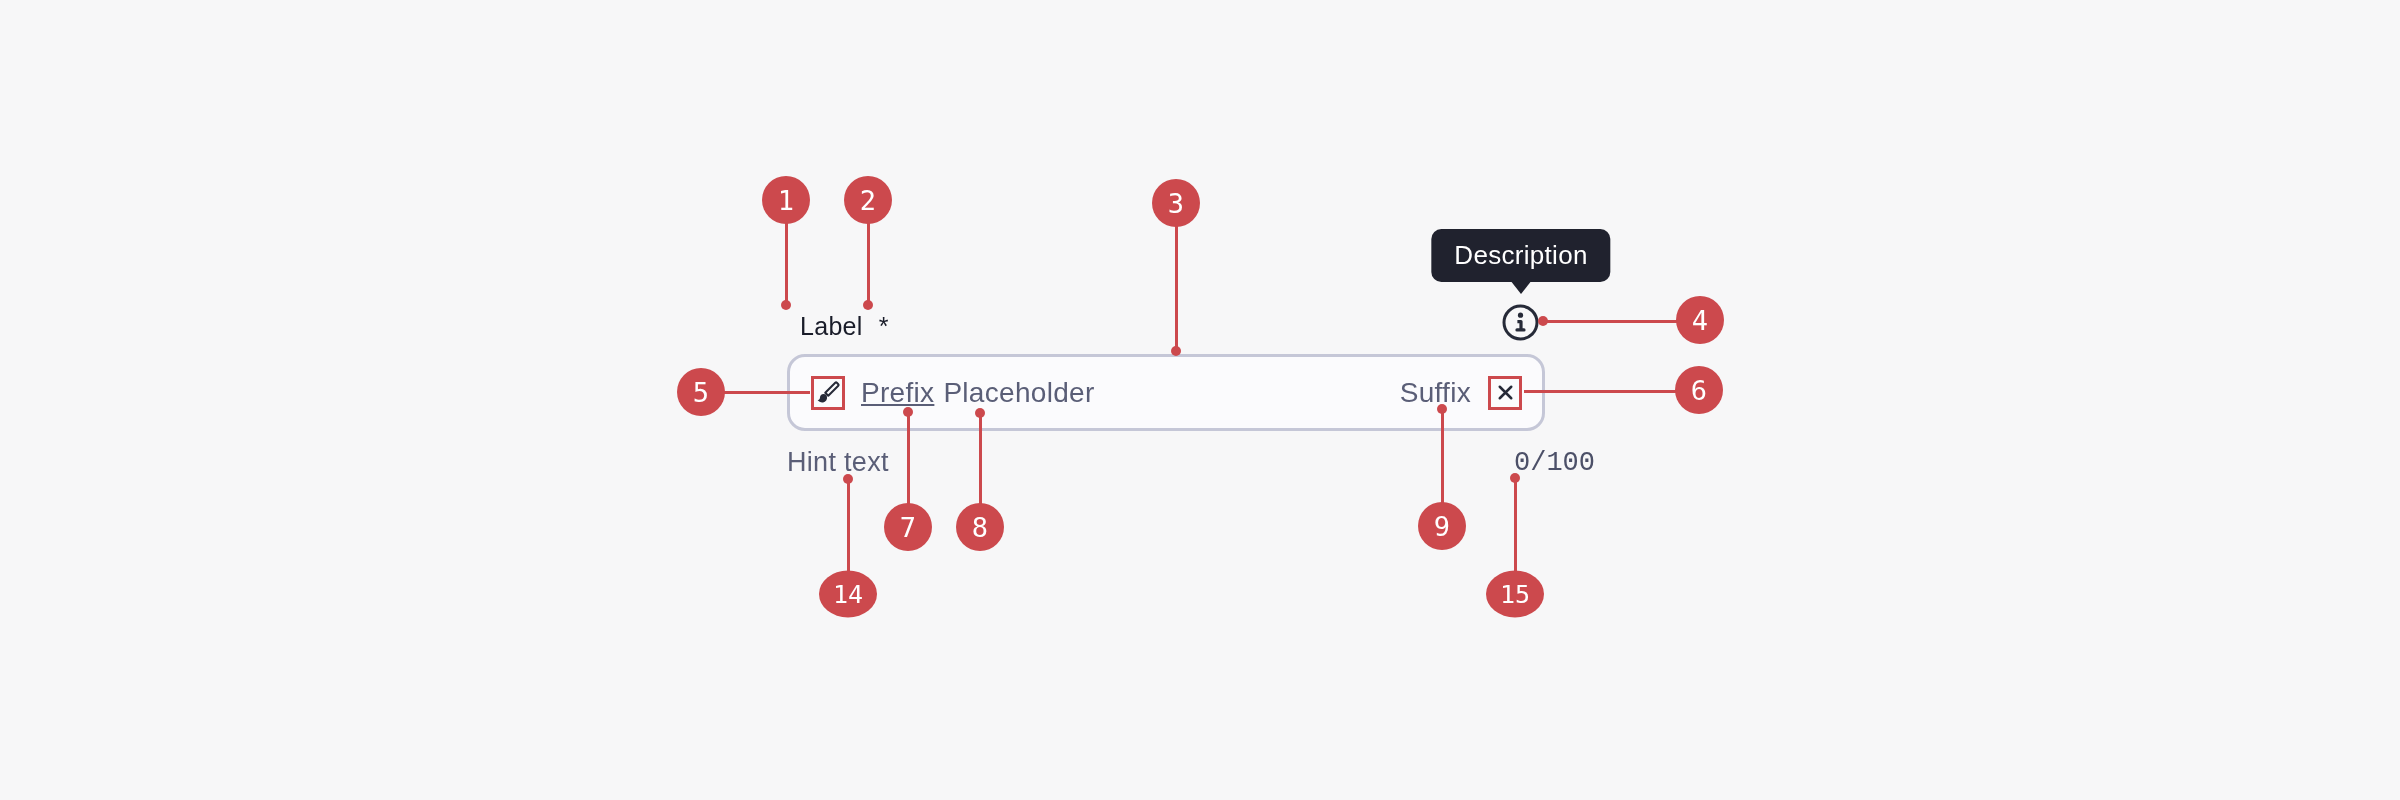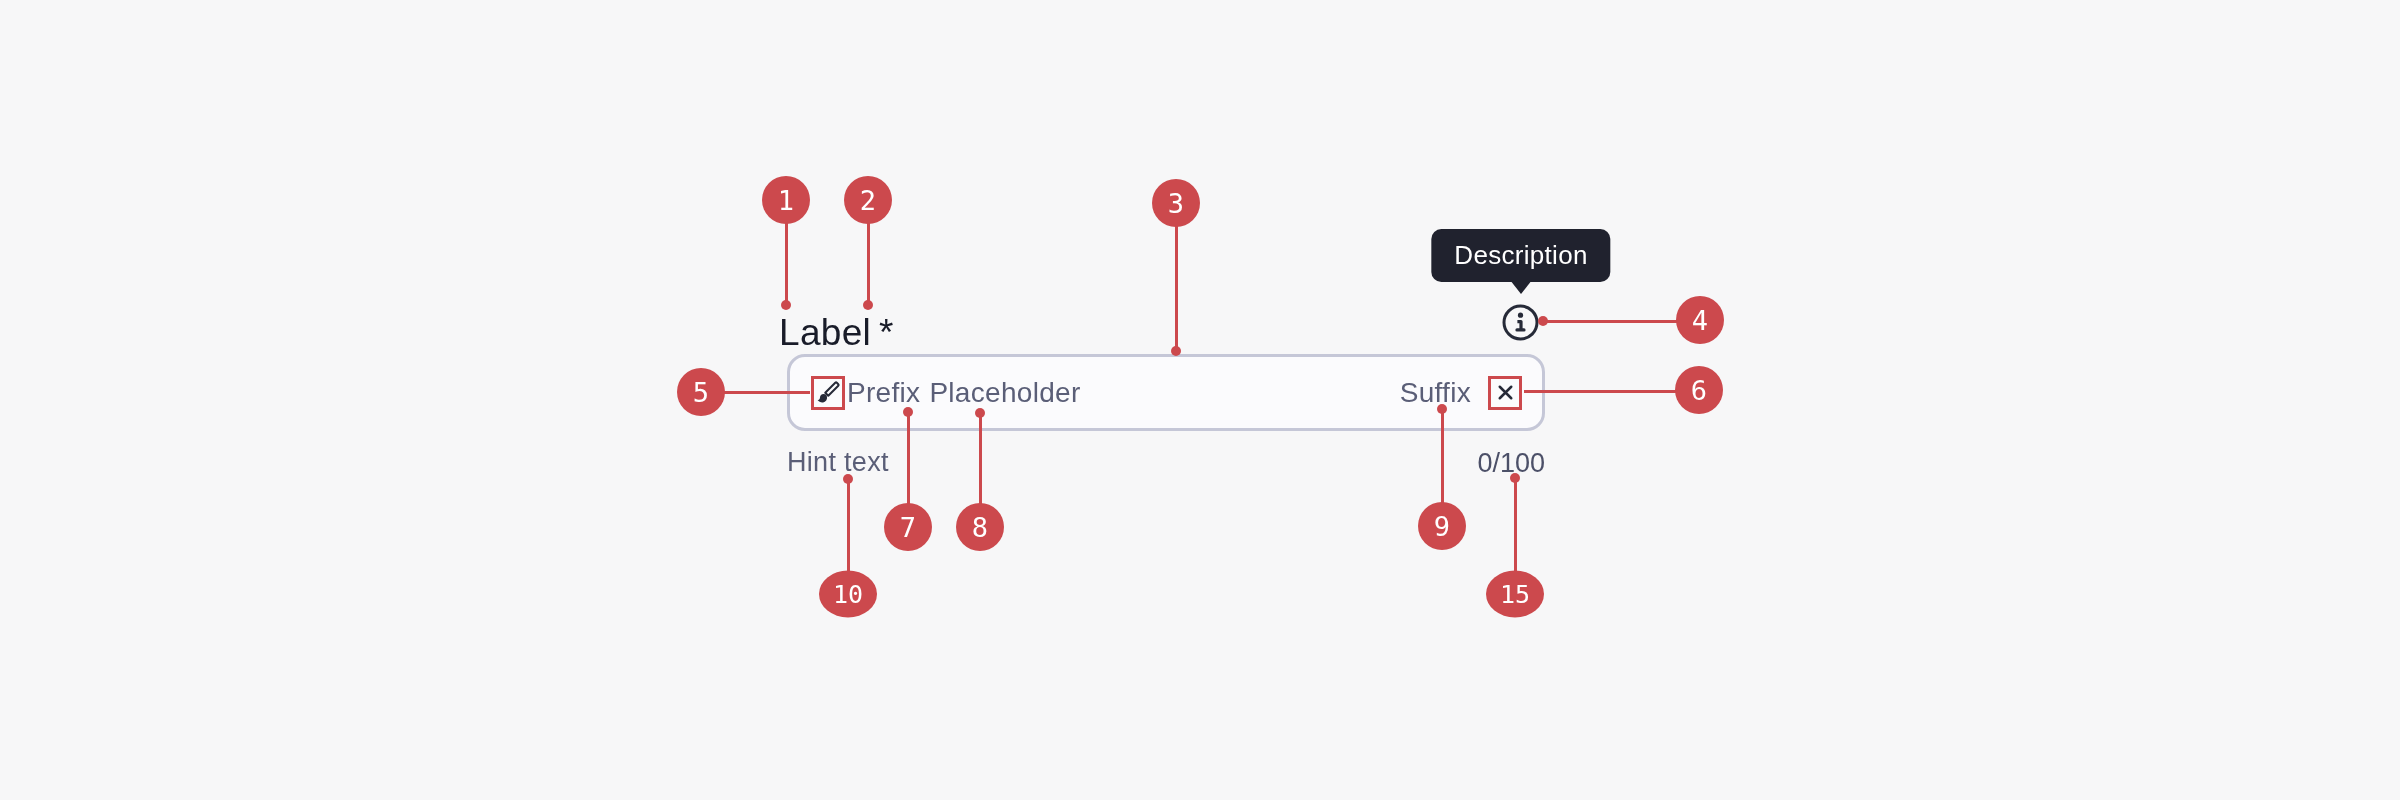--- a/index.html
+++ b/index.html
@@ -8,41 +8,41 @@
     --input-border:#c5c7d7; --input-bg:#fbfbfd;
   }
   *{margin:0;padding:0;box-sizing:border-box;}
   html,body{background:#e9e9ec;}
   .canvas{
     position:relative;width:2400px;height:800px;background:var(--page-bg);
     overflow:hidden;font-family:"Liberation Sans",sans-serif;
   }
   .abs{position:absolute;}
   
-  .label-row{left:779px;top:312px;display:flex;gap:8px;align-items:baseline;
-    font-size:37px;letter-spacing:.3px;color:var(--text-dark);}
+  .label-row{left:800px;top:312px;display:flex;gap:16px;align-items:baseline;
+    font-size:25px;letter-spacing:.3px;color:var(--text-dark);}
   .tooltip{left:1521px;top:229px;transform:translateX(-50%);height:53px;padding:16px 23px;
     background:var(--tooltip-bg);color:var(--tooltip-text);border-radius:10px;
     display:flex;align-items:center;font-size:26px;letter-spacing:.3px;}
   .tooltip-arrow{left:1521px;top:280px;transform:translateX(-50%);width:0;height:0;
     border-left:11px solid transparent;border-right:11px solid transparent;
     border-top:14px solid var(--tooltip-bg);}
   .info-icon{left:1500px;top:302px;width:41px;height:41px;color:var(--icon-dark);cursor:pointer;}
   .input-box{left:787px;top:354px;width:758px;height:77px;background:var(--input-bg);
     border:3px solid var(--input-border);border-radius:18px;display:flex;align-items:center;
     padding:0 20px 0 21px;font-size:28px;color:var(--text-muted);letter-spacing:.3px;}
   .hl{width:34px;height:34px;border:3px solid var(--accent-red);display:flex;
     align-items:center;justify-content:center;flex:0 0 auto;color:var(--icon-dark);}
-  .prefix-txt{margin-left:2px;}
+  .prefix-txt{margin-left:16px;text-decoration:underline;}
   .ph-txt{margin-left:9px;}
   .spacer{flex:1;}
   .suffix-txt{margin-right:17px;margin-left:44px;}
   .hint{left:787px;top:447px;font-size:27px;color:var(--text-muted);letter-spacing:.3px;text-align:center;}
-  .counter{right:855px;top:448px;font-size:27px;color:var(--counter-text);
-    font-family:Liberation Sans, sans-serif;}
+  .counter{right:805px;top:448px;font-size:27px;color:var(--counter-text);
+    font-family:Liberation Mono, monospace;}
   
   .c-line{background:var(--accent-red);}
   .c-dot{width:10px;height:10px;border-radius:50%;background:var(--accent-red);
     transform:translate(-50%,-50%);}
   .badge{background:var(--accent-red);color:#fff;border-radius:50%;
     display:flex;align-items:center;justify-content:center;
     font-family:"DejaVu Sans Mono",monospace;font-size:27px;transform:translate(-50%,-50%);}
   .badge.two{font-size:25px;}
   svg{display:block;}
 </style>
@@ -117,16 +117,16 @@
 
   <div class="abs badge" style="left:786px;top:200px;width:48px;height:48px;">1</div>
   <div class="abs badge" style="left:868px;top:200px;width:48px;height:48px;">2</div>
   <div class="abs badge" style="left:1176px;top:203px;width:48px;height:48px;">3</div>
   <div class="abs badge" style="left:1700px;top:320px;width:48px;height:48px;">4</div>
   <div class="abs badge" style="left:701px;top:392px;width:48px;height:48px;">5</div>
   <div class="abs badge" style="left:1699px;top:390px;width:48px;height:48px;">6</div>
   <div class="abs badge" style="left:908px;top:527px;width:48px;height:48px;">7</div>
   <div class="abs badge" style="left:980px;top:527px;width:48px;height:48px;">8</div>
   <div class="abs badge" style="left:1442px;top:526px;width:48px;height:48px;">9</div>
-  <div class="abs badge two" style="left:848px;top:594px;width:58px;height:47px;">10</div>
+  <div class="abs badge two" style="left:848px;top:594px;width:58px;height:47px;">14</div>
   <div class="abs badge two" style="left:1515px;top:594px;width:58px;height:47px;">15</div>
 
 </div>
 
 </body></html>

